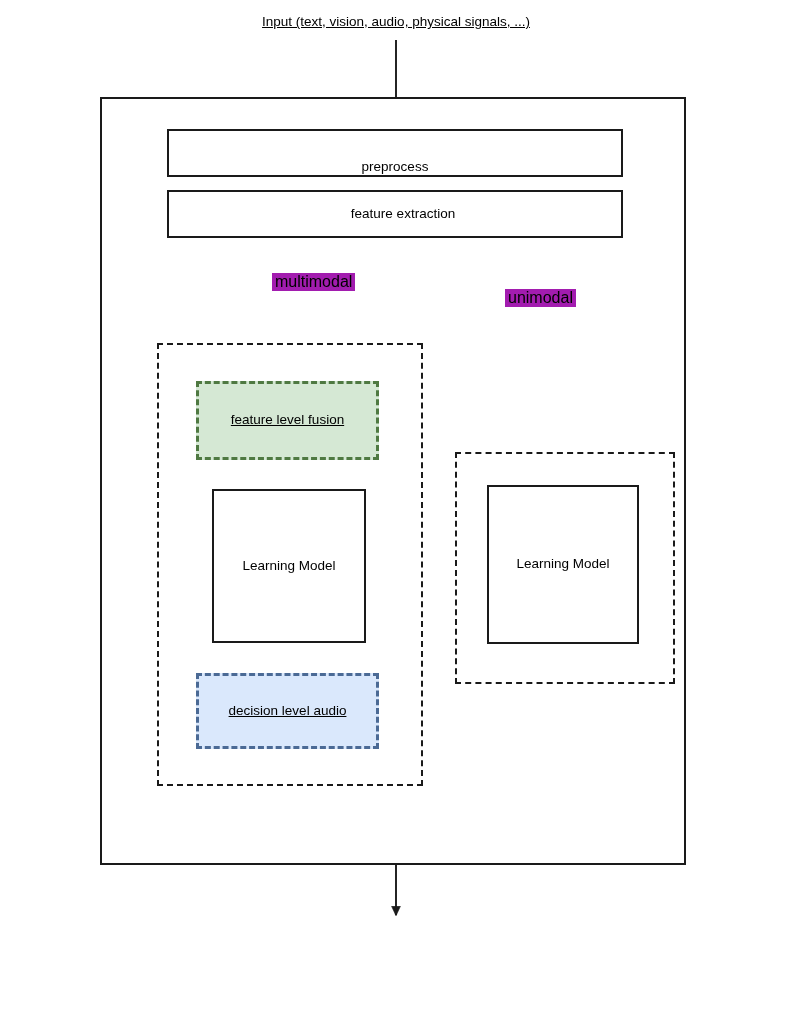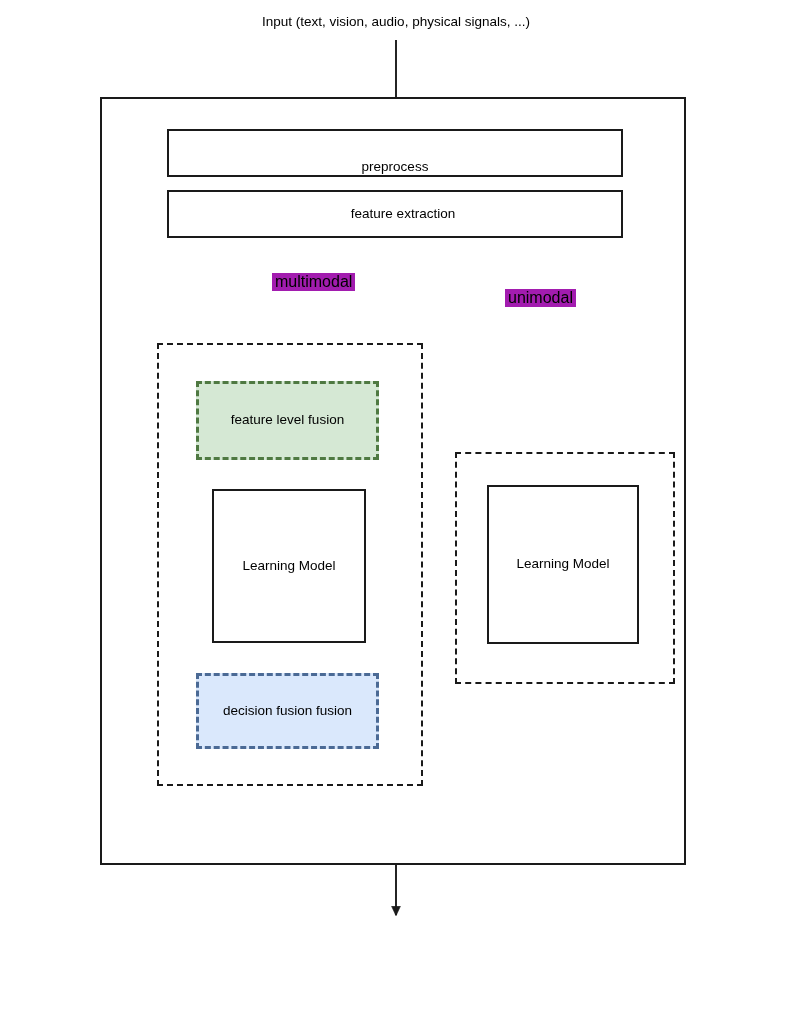--- a/index.html
+++ b/index.html
@@ -40,20 +40,21 @@
     border: 2px solid #1a1a1a;
     background: #ffffff;
   }
   .dashed-group {
     border: 2px dashed #1a1a1a;
     background: transparent;
   }
   .fusion-box {
     border-width: 3px;
     border-style: dashed;
+    text-decoration: underline;
   }
   .label-text {
     font-size: 13.5px;
     line-height: 1.2;
     color: #000000;
     white-space: nowrap;
   }
   .free-label {
     position: absolute;
     font-size: 13.5px;
@@ -122,29 +123,29 @@
 
   <div class="node fusion-box" style="left:196px; top:381px; width:183px; height:79px; background:#d5e8d4; border-color:#4f7942;">
     <span class="label-text">feature level fusion</span>
   </div>
 
   <div class="node solid-box" style="left:212px; top:489px; width:154px; height:154px;">
     <span class="label-text">Learning Model</span>
   </div>
 
   <div class="node fusion-box" style="left:196px; top:673px; width:183px; height:76px; background:#dae8fc; border-color:#4b6a95;">
-    <span class="label-text">decision fusion fusion</span>
+    <span class="label-text">decision level audio</span>
   </div>
 
   <div class="node dashed-group" style="left:455px; top:452px; width:220px; height:232px;"></div>
 
   <div class="node solid-box" style="left:487px; top:485px; width:152px; height:159px;">
     <span class="label-text">Learning Model</span>
   </div>
 
   <div class="edge-label" style="left:272px; top:273px;">multimodal</div>
 
   <div class="edge-label" style="left:505px; top:289px;">unimodal</div>
 
-  <div class="free-label" style="left:0px; top:14px; width:792px;">Input (text, vision, audio, physical signals, ...)</div>
+  <div class="free-label" style="left:0px; top:14px; width:792px;text-decoration:underline;">Input (text, vision, audio, physical signals, ...)</div>
 
 
 </div>
 
 </body></html>

